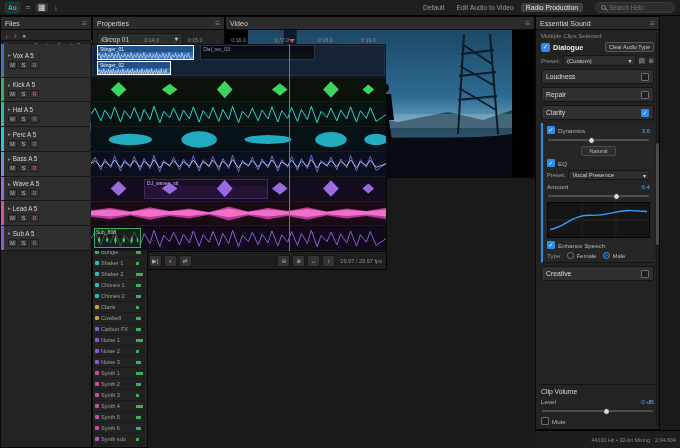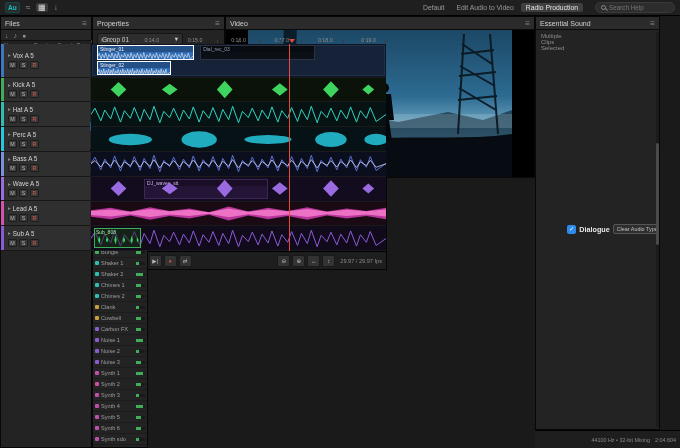--- a/index.html
+++ b/index.html
@@ -119,21 +119,21 @@
 .playline{position:absolute;left:67%;top:0;bottom:0;width:1px;background:#e8473c;z-index:9}
 
 .transport{height:18px;background:#1e1e1e;border-top:1px solid #000;display:flex;align-items:center;gap:2px;padding:0 4px}
 .tc{font-family:"DejaVu Sans Mono",monospace;font-size:10.5px;color:#93cf93;margin-right:5px;letter-spacing:-.5px}
 .tbtn{width:13px;height:12px;background:#333;border:1px solid #191919;border-radius:2px;color:#b8b8b8;font-size:5.6px;display:flex;align-items:center;justify-content:center;white-space:nowrap}
 .tbtn.rec{color:#d94a42}
 .transport .sp{flex:1}
 .fps{font-size:5.6px;color:#8a8a8a;margin-left:3px;white-space:nowrap}
 
 #essential{left:535px;top:16px;width:125px;height:414px;display:flex;flex-direction:column}
-.ebody{flex:1;padding:3px 5px 4px 5px;display:flex;flex-direction:row;gap:3px;overflow:hidden;position:relative}
+.ebody{flex:1;padding:3px 5px 4px 5px;display:flex;flex-direction:column;gap:3px;overflow:hidden;position:relative}
 .esub{font-size:6px;color:#8d8d8d}
 .etype{display:flex;align-items:center;gap:3px}
 .typechk{width:9px;height:9px;background:#2d8ceb;border-radius:2px;color:#fff;font-size:6.5px;display:flex;align-items:center;justify-content:center;flex:none}
 .etype .tname2{font-size:7.2px;color:#e8e8e8;font-weight:bold}
 .clearbtn{margin-left:auto;border:1px solid #565656;border-radius:2px;padding:1px 3px;font-size:5.4px;color:#c0c0c0;background:#2e2e2e;white-space:nowrap}
 .epreset{display:flex;align-items:center;gap:3px;font-size:6px}
 .eselect{display:flex;align-items:center;justify-content:space-between;background:#2e2e2e;border:1px solid #161616;border-radius:2px;height:11px;padding:0 3px;flex:1;color:#cfcfcf;font-size:6px}
 .pico{color:#9a9a9a;font-size:7px}
 .esec{display:flex;align-items:center;background:#303030;border:1px solid #141414;border-radius:2px;height:15px;padding:0 4px;font-size:6.8px;color:#d8d8d8}
 .esec .cb{margin-left:auto}

